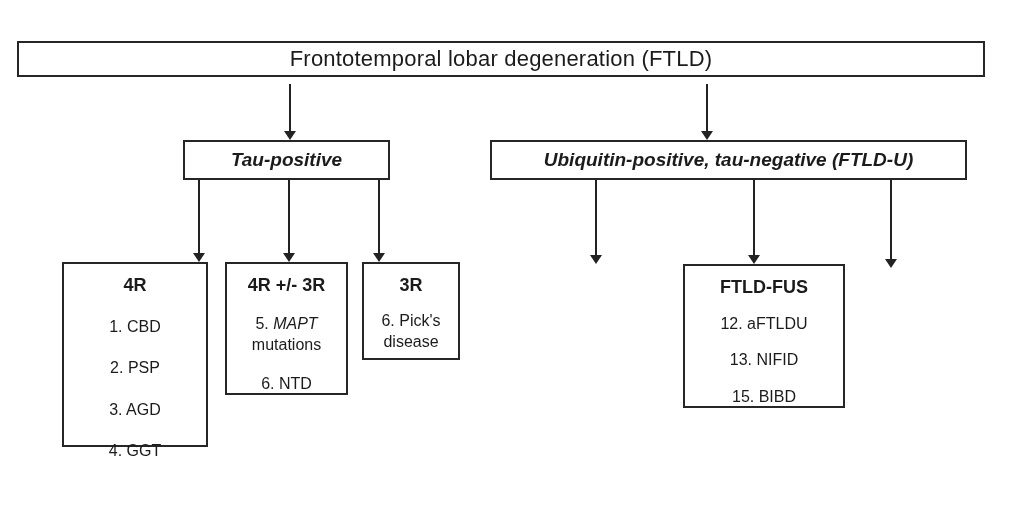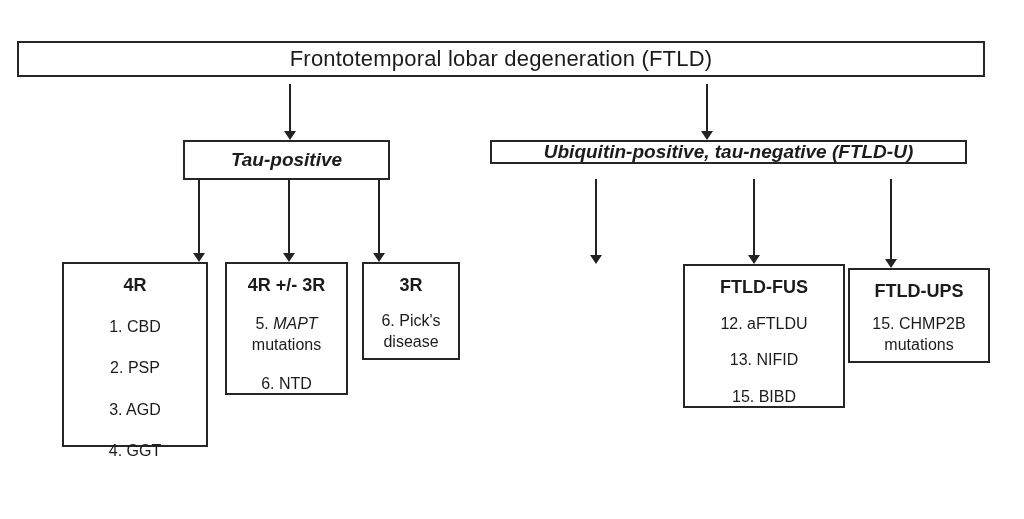--- a/index.html
+++ b/index.html
@@ -22,21 +22,21 @@
   .title-box {
     left: 17px; top: 41px; width: 968px; height: 36px;
     display: flex; align-items: center; justify-content: center;
     font-size: 22px; font-weight: normal; letter-spacing: 0.2px;
   }
   .lvl2-box {
     display: flex; align-items: center; justify-content: center;
     font-size: 19px; font-weight: bold; font-style: italic;
   }
   .tau-box { left: 183px; top: 140px; width: 207px; height: 40px; text-align: center; }
-  .ubi-box { left: 490px; top: 140px; width: 477px; height: 24px; }
+  .ubi-box { left: 490px; top: 140px; width: 477px; height: 40px; }
   .gbox {
     display: flex; flex-direction: column; align-items: center;
     padding-top: 11px;
   }
   .ghead { font-size: 18px; font-weight: bold; line-height: 1.15; }
   .gitem { font-size: 16px; line-height: 1.35; padding: 0 2px; }
   .box-4r   { left: 62px;  top: 262px; width: 146px; height: 185px; gap: 20px; }
   .box-4r3r { left: 225px; top: 262px; width: 123px; height: 133px; gap: 17px; }
   .box-3r   { left: 362px; top: 262px; width: 98px;  height: 98px;  gap: 14px; }
   .box-tdp  { left: 493px; top: 264px; width: 173px; height: 219px; gap: 16px; }
@@ -133,18 +133,14 @@
   </div>
 
 
   <div class="box gbox box-fus">
     <div class="ghead">FTLD-FUS</div>
     <div class="gitem">12. aFTLDU</div>
     <div class="gitem">13. NIFID</div>
     <div class="gitem">15. BIBD</div>
   </div>
 
-  <div class="box gbox box-ups">
-    <div class="ghead">FTLD-UPS</div>
-    <div class="gitem">15. CHMP2B mutations</div>
-  </div>
 
 </div>
 
 </body></html>

